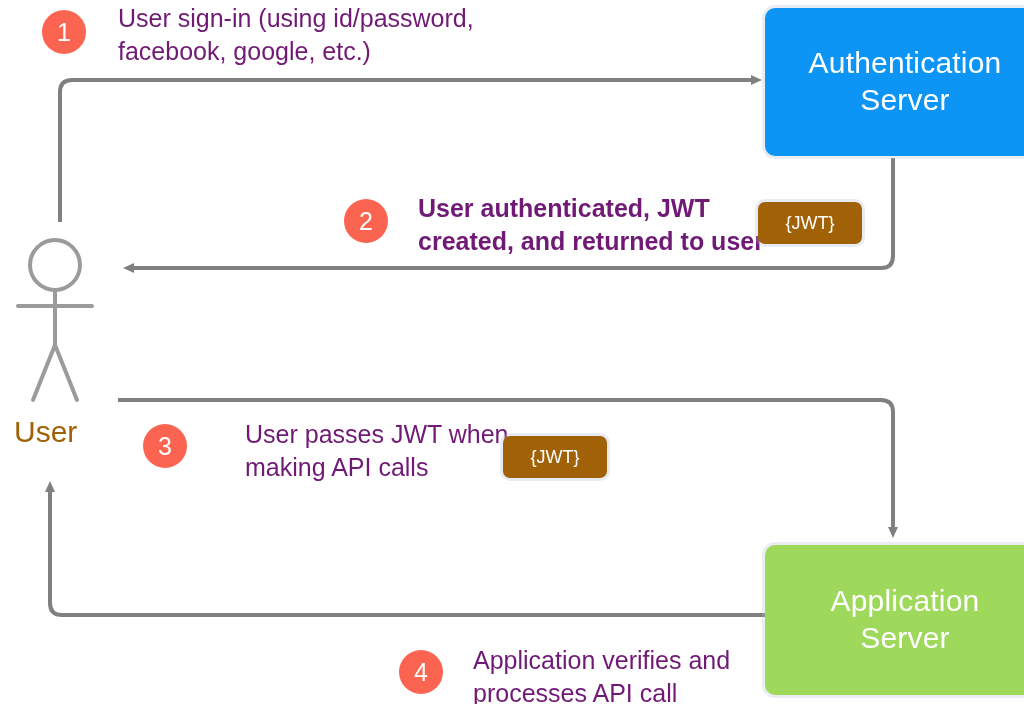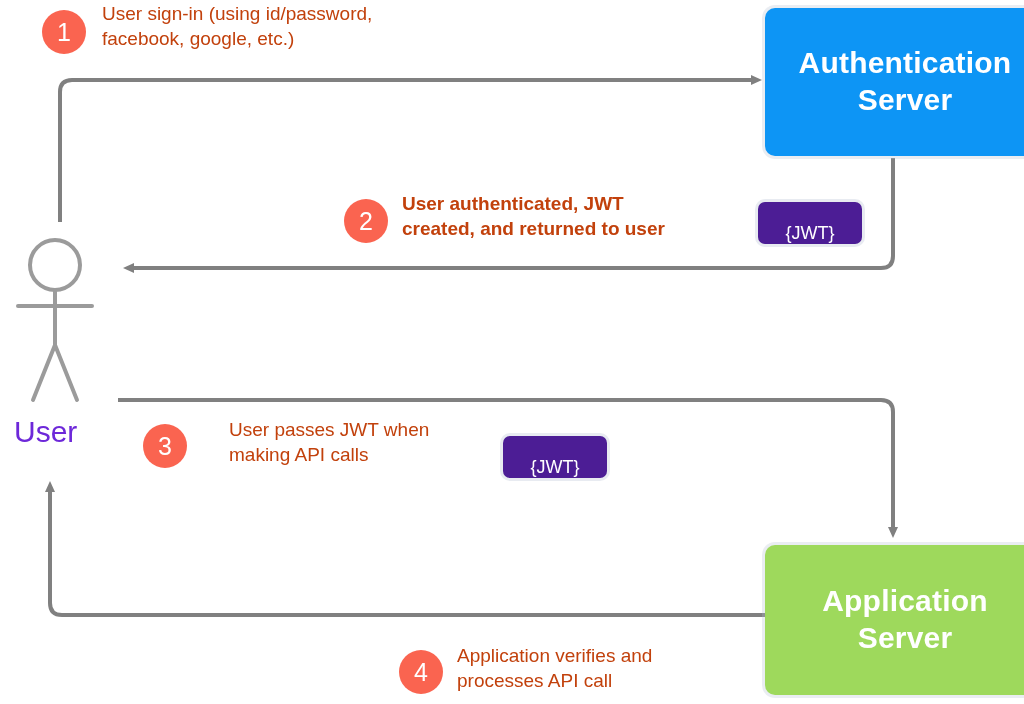--- a/index.html
+++ b/index.html
@@ -51,77 +51,77 @@
     left: 765px;
     top: 545px;
     width: 280px;
     height: 150px;
     background: #9ED95C;
   }
   .node-label {
     display: block;
     white-space: pre-line;
     padding: 0 14px;
-    font-weight: bold;
   }
 
   
   .step-num {
     position: absolute;
     width: 44px;
     height: 44px;
     border-radius: 50%;
     background: #FA6450;
     color: #ffffff;
     font-size: 25px;
     display: flex;
     align-items: center;
     justify-content: center;
     line-height: 1;
   }
   .step-text {
     position: absolute;
-    color: #c2410c;
-    font-size: 19px;
+    color: #701a75;
+    font-size: 25px;
     line-height: 1.30;
     white-space: pre-line;
+    margin-left: 16px;
   }
 
   
   .step1-num { left: 42px;  top: 10px; }
   .step1-txt { left: 102px; top: 2px; }
   .step2-num { left: 344px; top: 199px; }
   .step2-txt { left: 402px; top: 192px; font-weight: bold; }
   .step3-num { left: 143px; top: 424px; }
   .step3-txt { left: 229px; top: 418px; }
   .step4-num { left: 399px; top: 650px; }
   .step4-txt { left: 457px; top: 644px; }
 
   
   .jwt-chip {
     position: absolute;
-    background: #4c1d95;
+    background: #a16207;
     border-radius: 7px;
     color: #ffffff;
     font-size: 18px;
     display: flex;
-    align-items: flex-end;
+    align-items: center;
     justify-content: center;
     box-shadow: 0 0 0 3px rgba(180,190,210,0.30);
   }
   .jwt-1 { left: 758px; top: 202px; width: 104px; height: 42px; }
   .jwt-2 { left: 503px; top: 436px; width: 104px; height: 42px; }
 
   
   .user-label {
     position: absolute;
     left: 14px;
     top: 415px;
     font-size: 30px;
-    color: #6d28d9;
+    color: #a16207;
   }
 </style>
 </head>
 <body>
 
 <div id="canvas">
 
   <svg id="wires" viewBox="0 0 1024 704" xmlns="http://www.w3.org/2000/svg">
     <defs>
       <marker id="ah-right" markerWidth="12" markerHeight="12" refX="1" refY="5" orient="auto" markerUnits="userSpaceOnUse">

